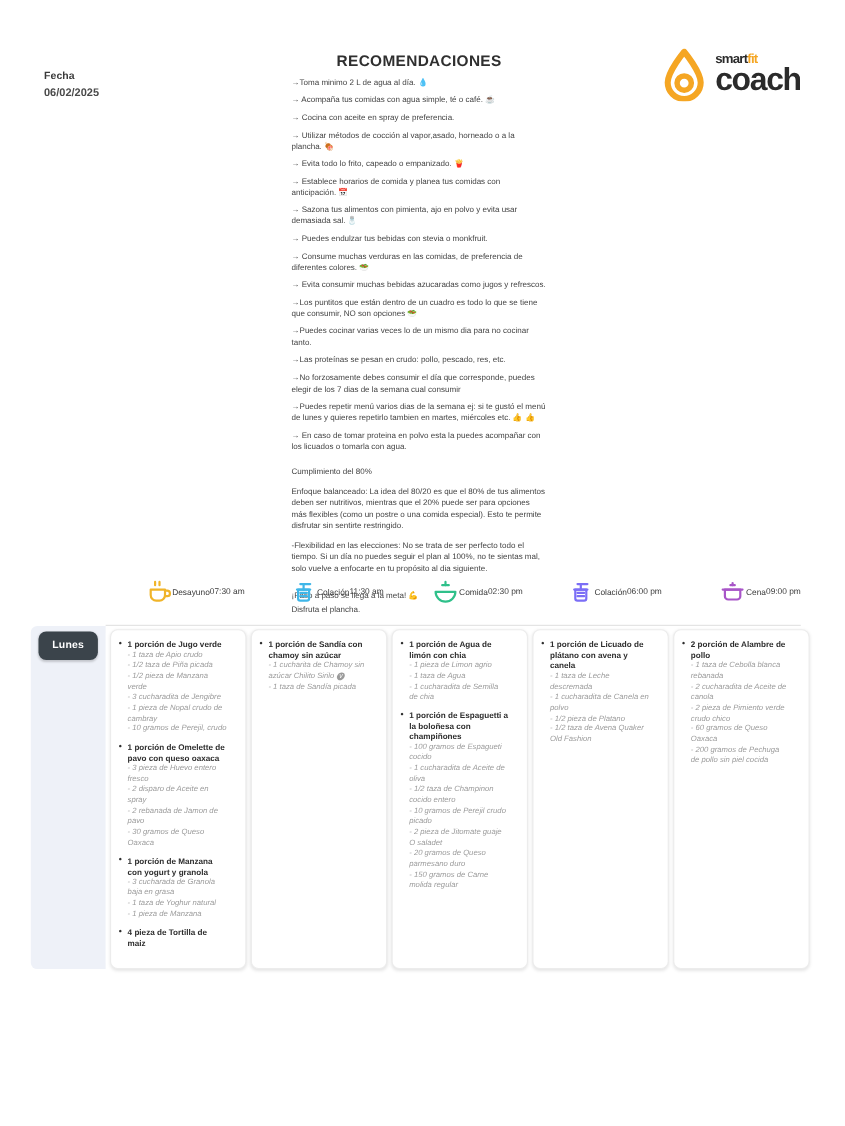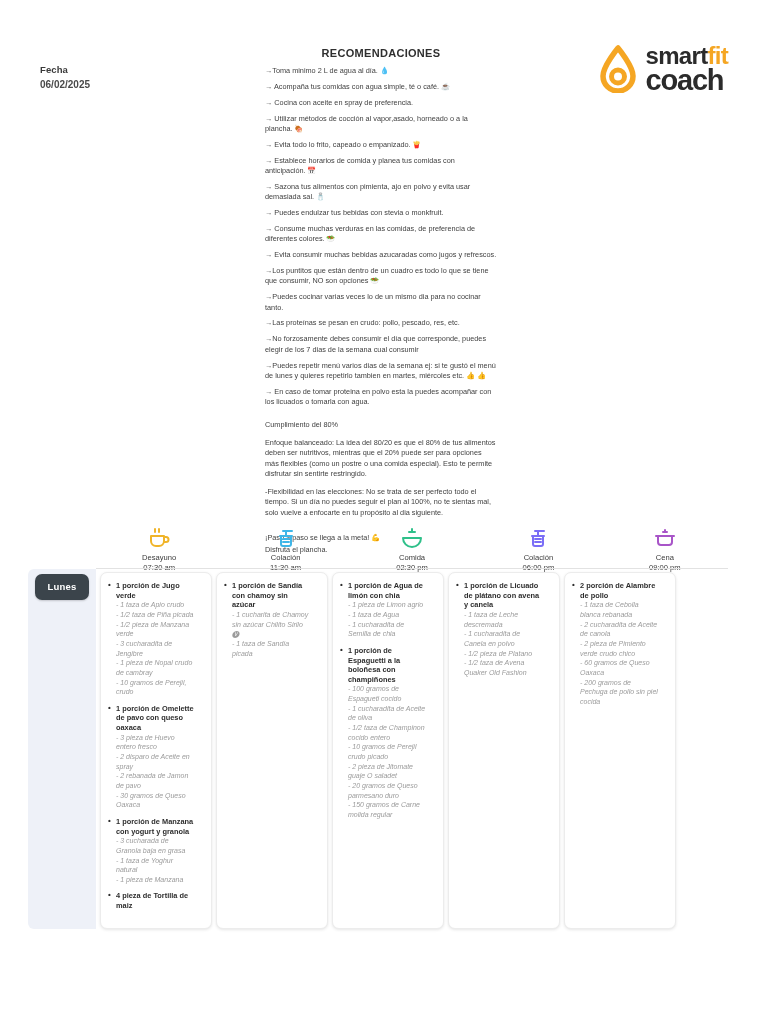--- a/index.html
+++ b/index.html
@@ -17,61 +17,61 @@
   .fecha-block { position: absolute; left: 40px; top: 47px; margin-top: 17px; }
   .fecha-label { font-size: 9.5px; font-weight: bold; color: #3a3a3a; letter-spacing: .1px; }
   .fecha-value { font-size: 10px; color: #4a4a4a; margin-top: 4px; font-weight: bold; }
 
   .logo-block {
     position: absolute; right: 40px; top: 44px;
     display: flex; align-items: center; gap: 7px;
   }
   .logo-drop { width: 42px; height: 48px; flex: 0 0 auto; }
   .logo-words { line-height: .96; }
-  .logo-line1 { font-size: 24px; font-weight: bold; letter-spacing: -0.7px; }
+  .logo-line1 { font-size: 12px; font-weight: bold; letter-spacing: -0.7px; }
   .logo-smart { color: #2b2b2b; }
   .logo-fit { color: #f5a623; }
   .logo-line2 { font-size: 29px; font-weight: bold; color: #2b2b2b; letter-spacing: -1.2px; }
 
   
   .recs { position: absolute; left: 265px; top: 47px; width: 232px; }
   .recs-title {
-    text-align: center; font-size: 11px; font-weight: bold;
+    text-align: center; font-size: 14px; font-weight: bold;
     color: #2f2f2f; letter-spacing: .3px; margin-bottom: 7px;
   }
   .rec-item {
     font-size: 7.3px; line-height: 1.42; color: #3f3f3f;
     margin-bottom: 5.5px; text-indent: 0;
   }
   .rec-para {
     font-size: 7.3px; line-height: 1.45; color: #3f3f3f; margin-bottom: 7px;
   }
   .rec-gap { height: 7px; }
 
   
   .meal-head-row {
     position: absolute; left: 96px; top: 524px; width: 632px;
     display: flex;
   }
   .meal-head {
-    flex: 1 1 0; display: flex; flex-direction: column;
+    flex: 1 1 0; display: flex; flex-direction: row;
     align-items: center; justify-content: flex-end;
   }
   .meal-icon { height: 26px; display: flex; align-items: flex-end; justify-content: center; }
   .meal-name { font-size: 7.6px; color: #3a3a3a; margin-top: 3px; }
   .meal-time { font-size: 7.6px; color: #3a3a3a; margin-top: 1px; }
 
   .head-rule {
     position: absolute; left: 96px; top: 568px; width: 632px;
     height: 1px; background: #e2e2e2;
   }
 
   
   .day-row {
-    position: absolute; left: 28px; top: 569px; width: 648px;
+    position: absolute; left: 28px; top: 569px; width: 708px;
     display: flex; align-items: stretch;
   }
   .day-label-col {
     width: 68px; flex: 0 0 68px;
     background: #eef1f8;
     border-radius: 6px 0 0 6px;
     padding-top: 5px;
     display: flex; justify-content: center; align-items: flex-start;
   }
   .day-chip {

